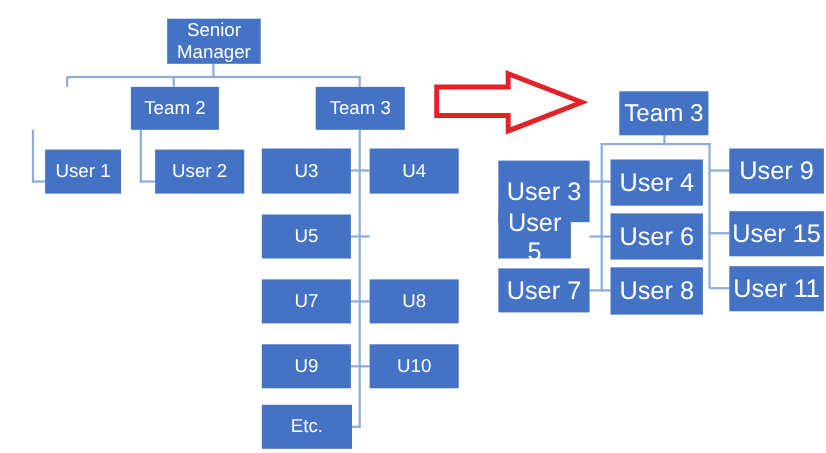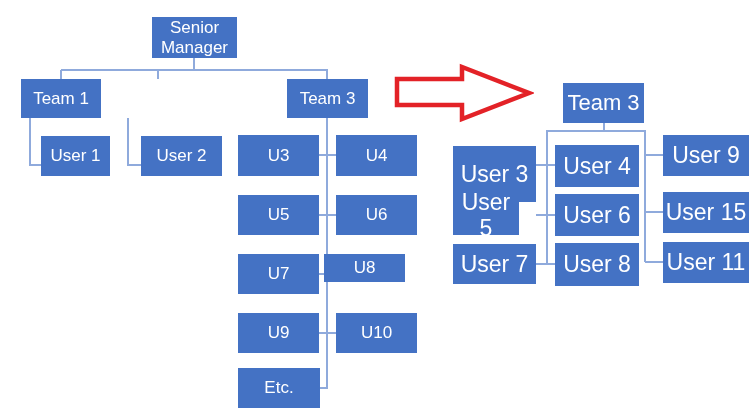--- a/index.html
+++ b/index.html
@@ -63,30 +63,29 @@
   <div class="cline v" style="left:546px;top:130px;height:135px"></div>
   <div class="cline v" style="left:644px;top:130px;height:132px"></div>
   <div class="cline h" style="left:536px;top:164px;width:19px"></div>
   <div class="cline h" style="left:536px;top:214px;width:19px"></div>
   <div class="cline h" style="left:536px;top:263px;width:19px"></div>
   <div class="cline h" style="left:645px;top:154px;width:19px"></div>
   <div class="cline h" style="left:645px;top:211px;width:18px"></div>
   <div class="cline h" style="left:645px;top:261px;width:19px"></div>
 
   <div class="node" style="left:152px;top:17px;width:85px;height:41px">Senior Manager</div>
-  <div class="node" style="left:21px;top:79px;width:80px;height:39px">Team 1</div>
+  <div class="node" style="left:119px;top:79px;width:80px;height:39px">Team 2</div>
   <div class="node" style="left:287px;top:79px;width:81px;height:39px">Team 3</div>
   <div class="node" style="left:41px;top:136px;width:69px;height:40px">User 1</div>
   <div class="node" style="left:141px;top:136px;width:81px;height:40px">User 2</div>
   <div class="node" style="left:238px;top:135px;width:81px;height:41px">U3</div>
   <div class="node" style="left:336px;top:135px;width:81px;height:41px">U4</div>
   <div class="node" style="left:238px;top:195px;width:81px;height:40px">U5</div>
-  <div class="node" style="left:336px;top:195px;width:81px;height:40px">U6</div>
   <div class="node" style="left:238px;top:254px;width:81px;height:40px">U7</div>
-  <div class="node" style="left:324px;top:254px;width:81px;height:28px">U8</div>
+  <div class="node" style="left:336px;top:254px;width:81px;height:40px">U8</div>
   <div class="node" style="left:238px;top:313px;width:81px;height:40px">U9</div>
   <div class="node" style="left:336px;top:313px;width:81px;height:40px">U10</div>
   <div class="node" style="left:238px;top:368px;width:82px;height:40px">Etc.</div>
 
   <svg class="arrow-svg" width="142" height="62" viewBox="0 0 142 62" xmlns="http://www.w3.org/2000/svg">
     <path d="M5 17 H70 V5 L137 31 L70 57 V43 H5 Z"></path>
   </svg>
 
   <div class="node big root2" style="left:563px;top:83px;width:81px;height:40px">Team 3</div>
   <div class="node big" style="left:453px;top:146px;width:83px;height:56px">User 3</div>

